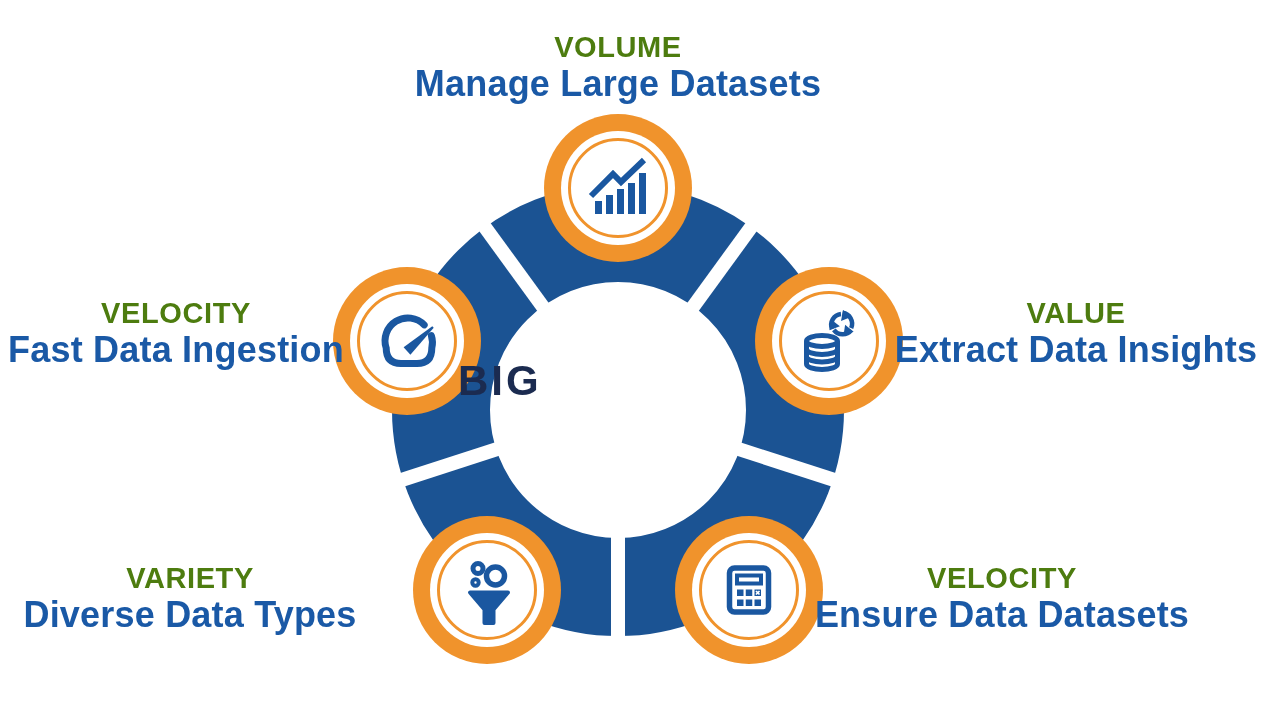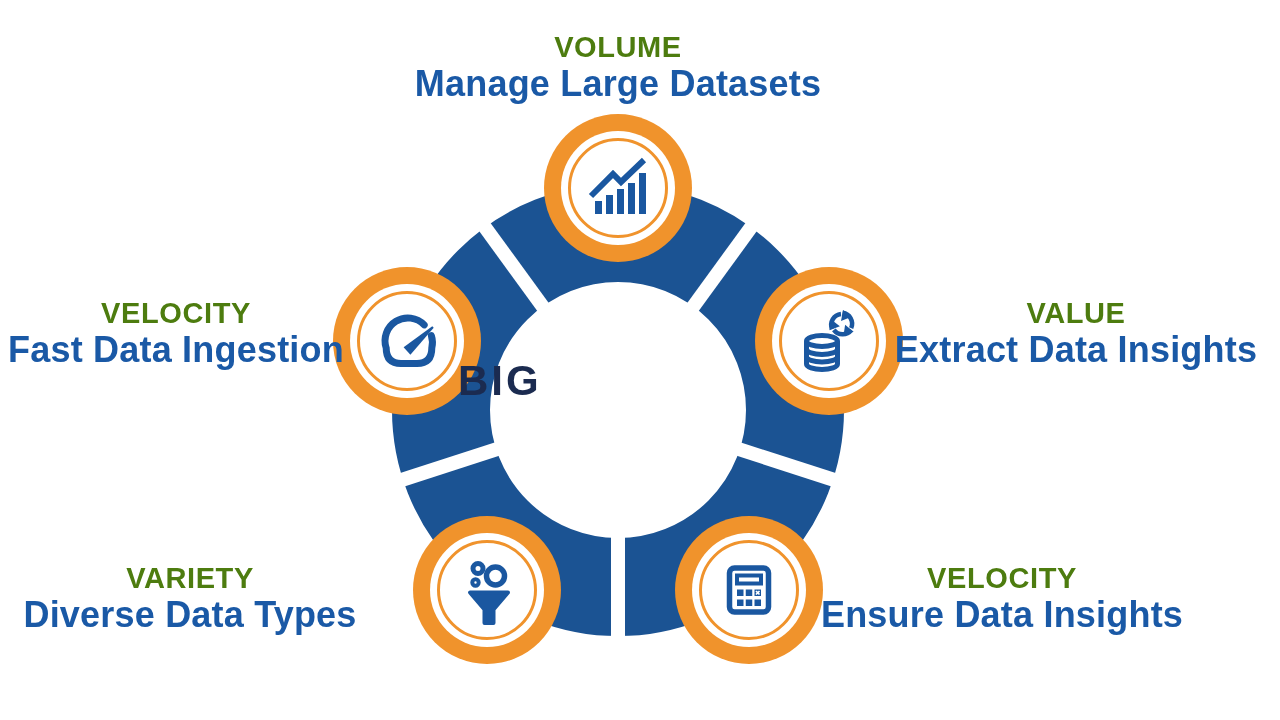--- a/index.html
+++ b/index.html
@@ -125,21 +125,21 @@
     <div class="label-subtitle">Manage Large Datasets</div>
   </div>
 
   <div class="label" style="left:866px;top:296px;">
     <div class="label-title">VALUE</div>
     <div class="label-subtitle">Extract Data Insights</div>
   </div>
 
   <div class="label" style="left:792px;top:561px;">
     <div class="label-title">VELOCITY</div>
-    <div class="label-subtitle">Ensure Data Insights</div>
+    <div class="label-subtitle">Ensure Data Datasets</div>
   </div>
 
   <div class="label" style="left:-20px;top:561px;">
     <div class="label-title">VARIETY</div>
     <div class="label-subtitle">Diverse Data Types</div>
   </div>
 
   <div class="label" style="left:-34px;top:296px;">
     <div class="label-title">VELOCITY</div>
     <div class="label-subtitle">Fast Data Ingestion</div>

